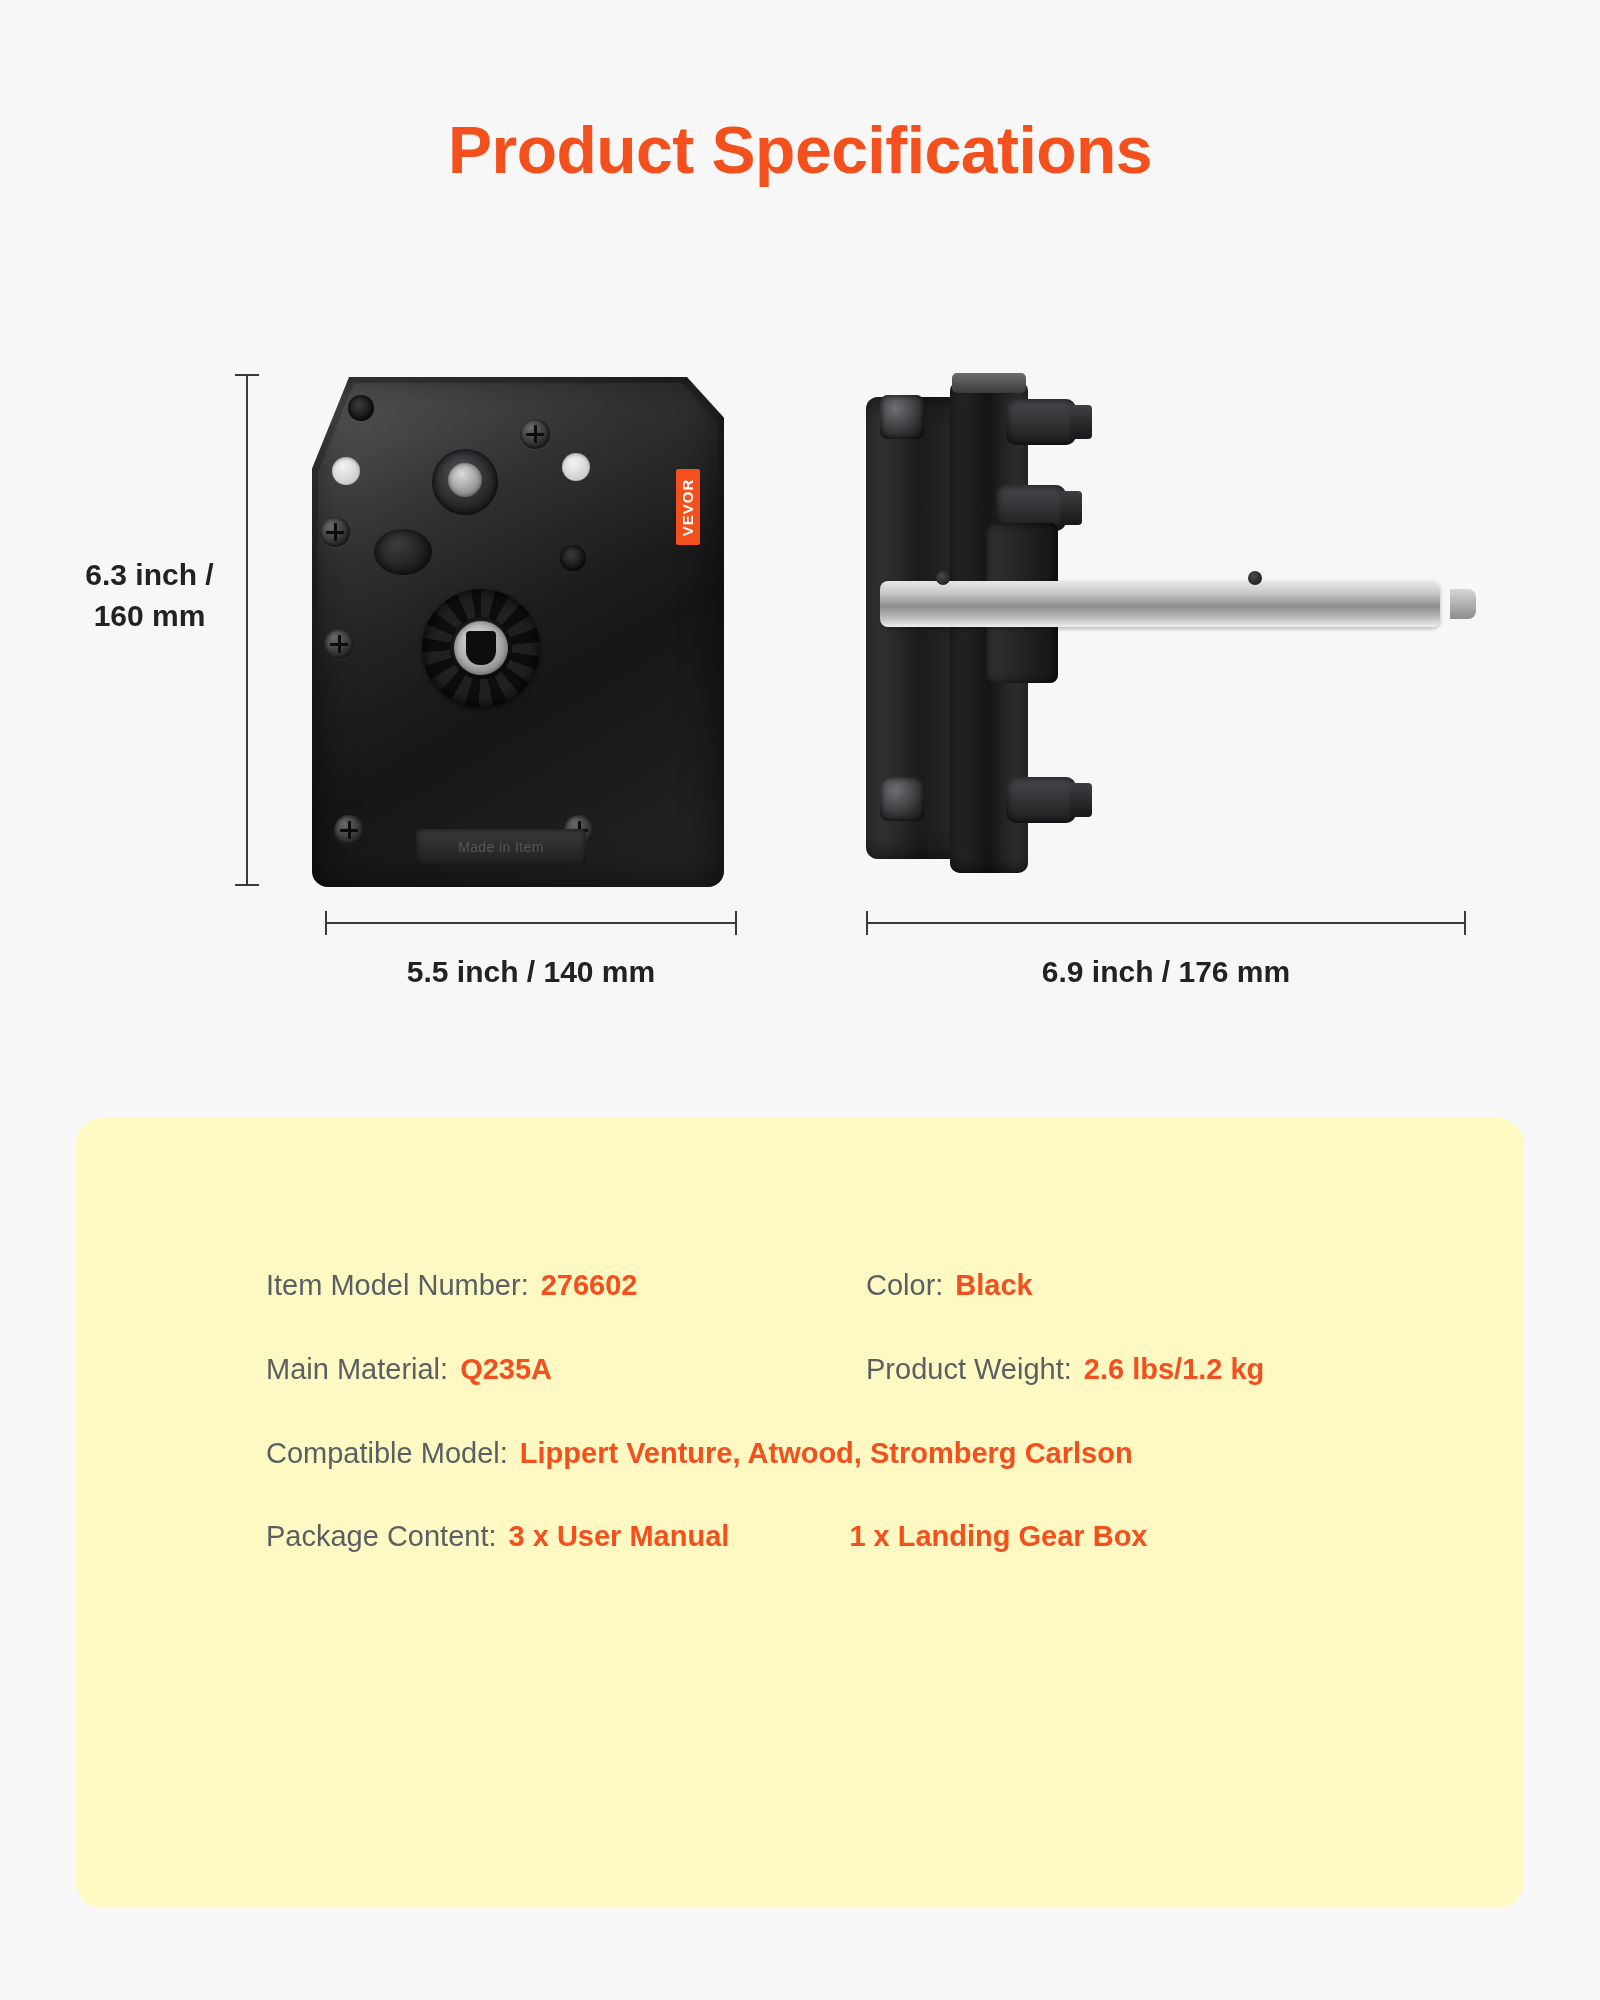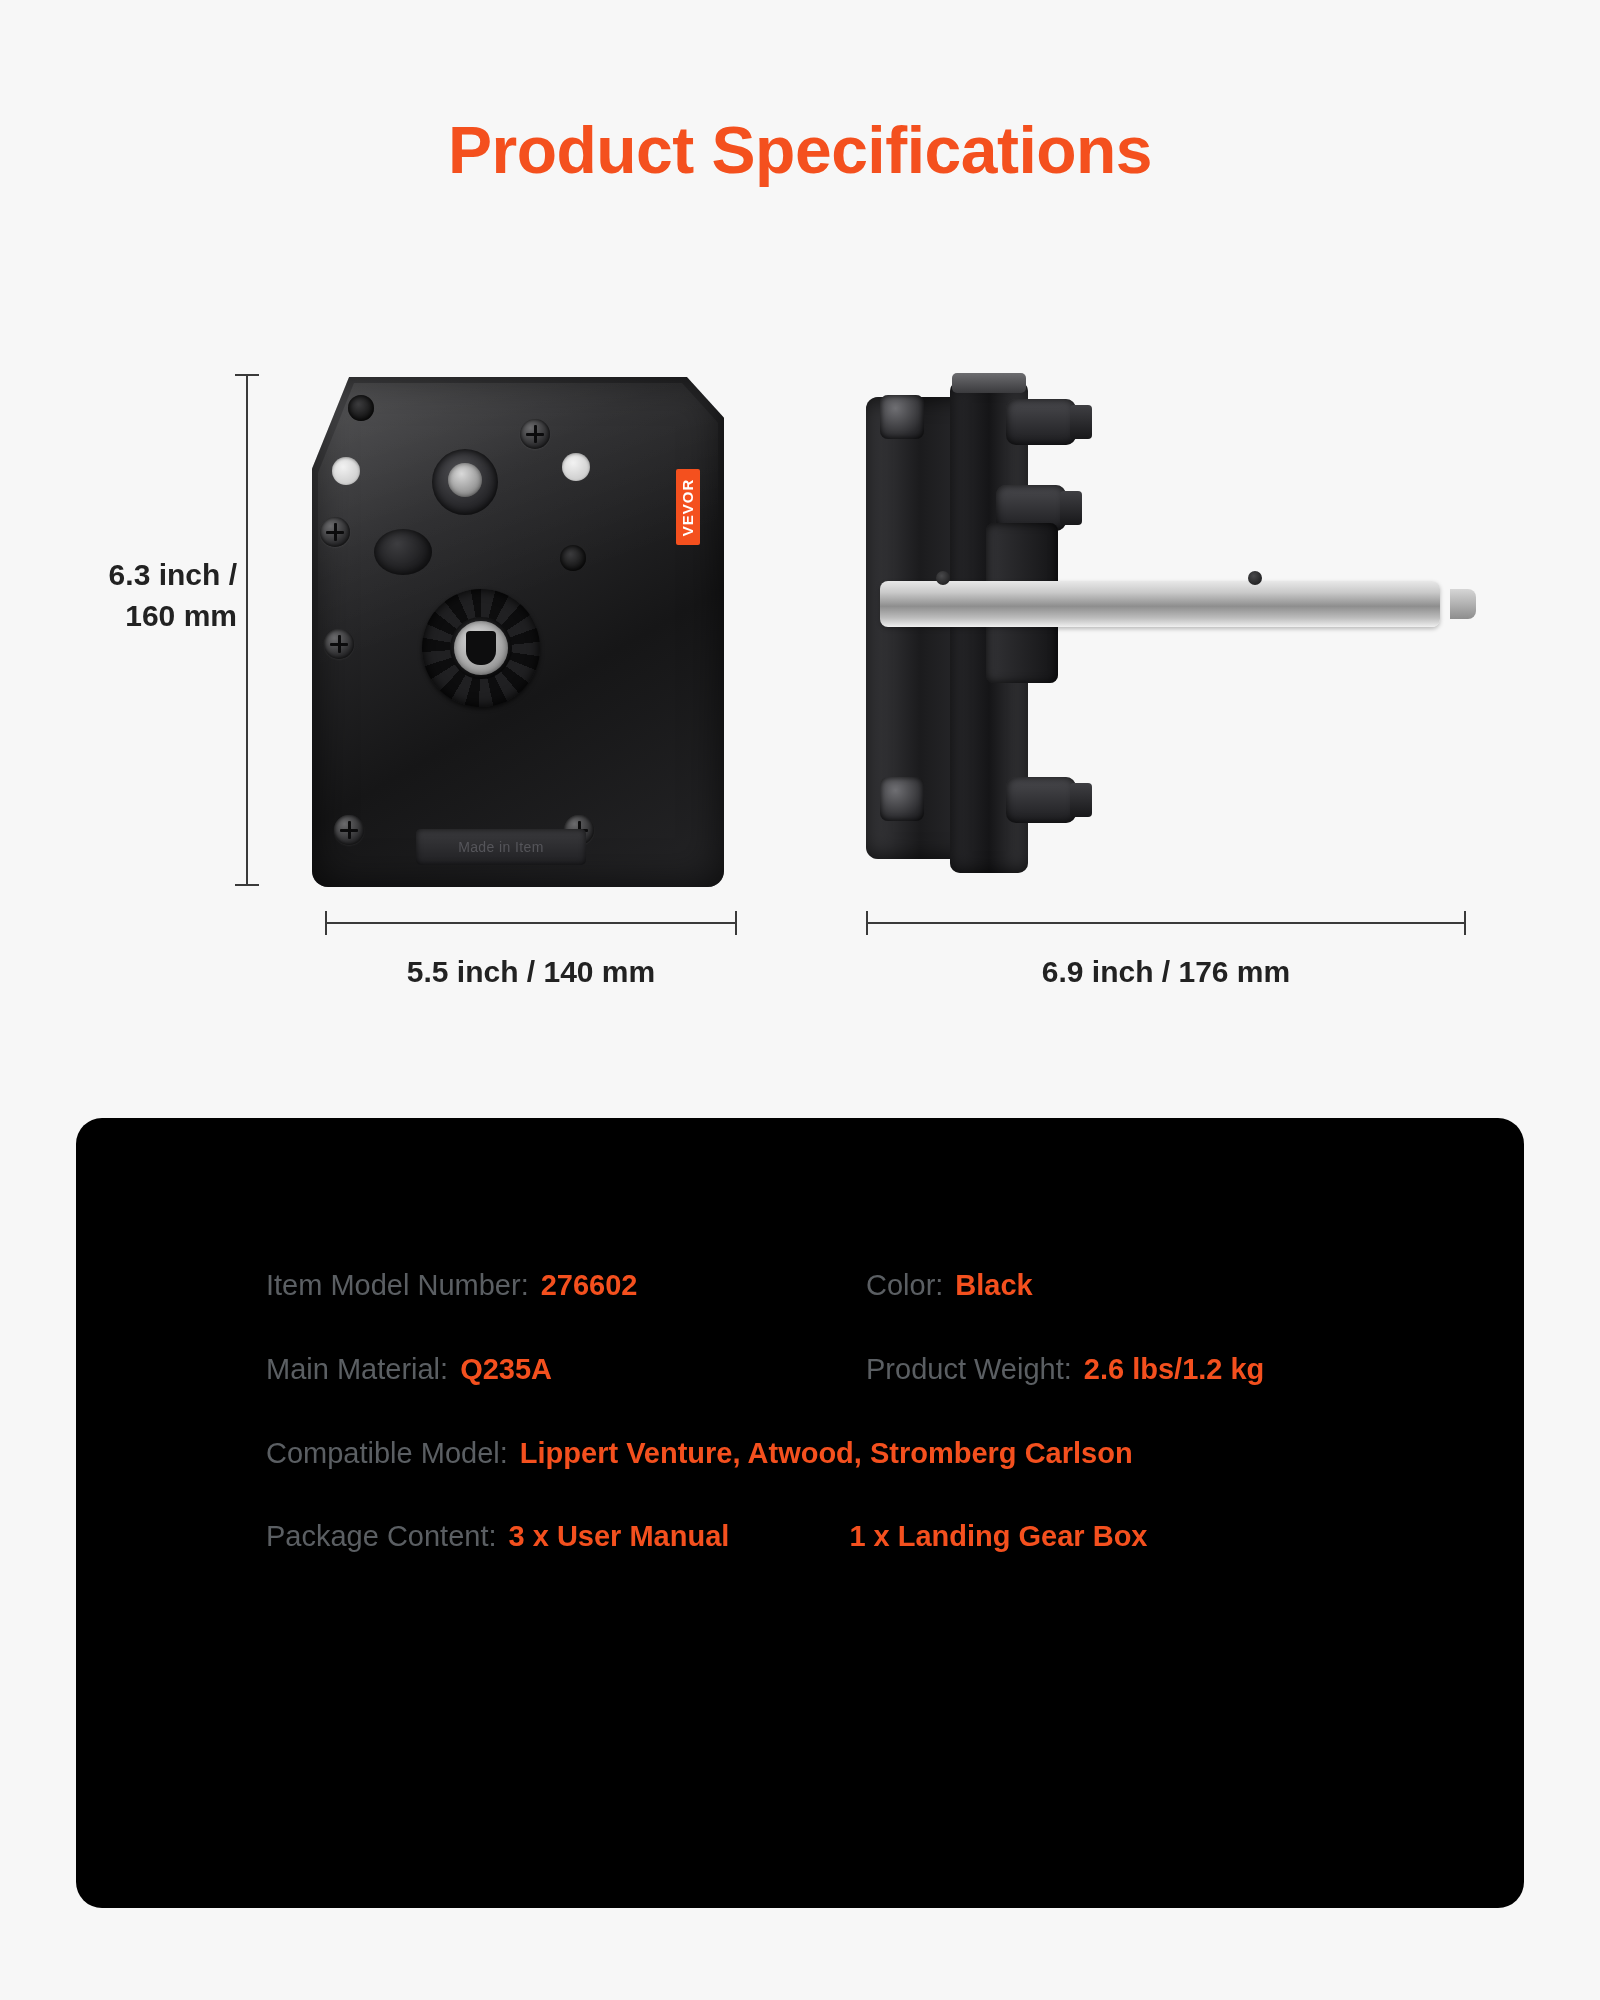--- a/index.html
+++ b/index.html
@@ -59,21 +59,21 @@
     background: #3a3a3a;
   }
   .vdim::before { top: 0; }
   .vdim::after { bottom: 0; }
 
   .vdim-label {
     position: absolute;
     left: 62px;
     top: 200px;
     width: 175px;
-    text-align: right;
+    text-align: center;
     font-size: 30px;
     font-weight: bold;
     color: #222;
     line-height: 1.35;
   }
 
   
   .hdim {
     position: absolute;
     height: 2px;
@@ -345,21 +345,21 @@
     box-shadow: inset 0 0 10px rgba(0,0,0,.8);
   }
 
   
   .spec-card {
     position: absolute;
     left: 76px;
     top: 1118px;
     width: 1448px;
     height: 790px;
-    background: #000000;
+    background: #fef9c3;
     border-radius: 26px;
   }
   .spec-rows {
     position: absolute;
     left: 190px;
     top: 150px;
     right: 60px;
   }
   .spec-row {
     display: flex;

